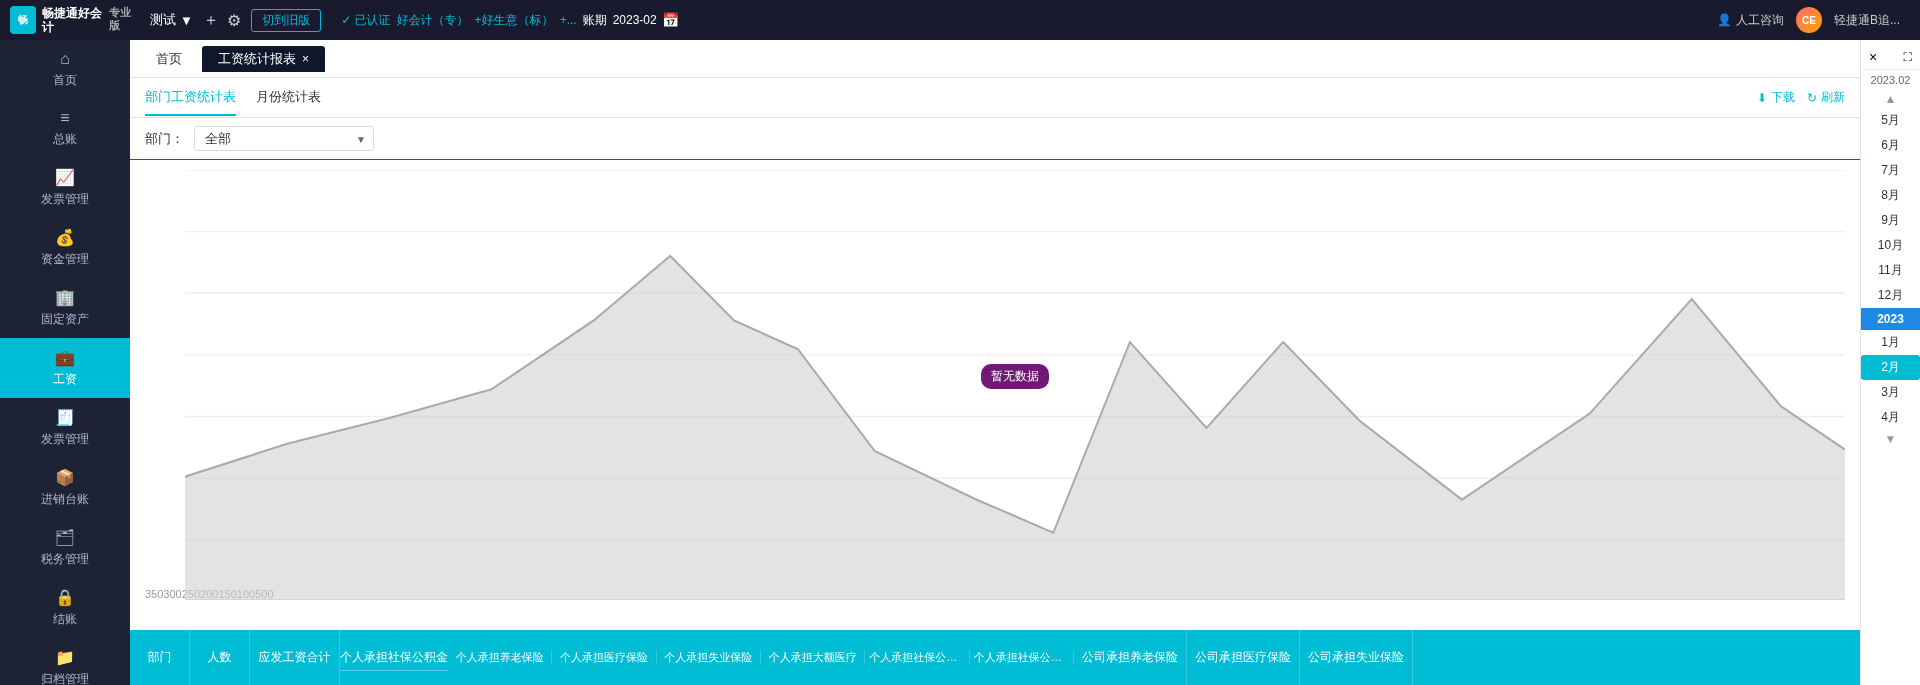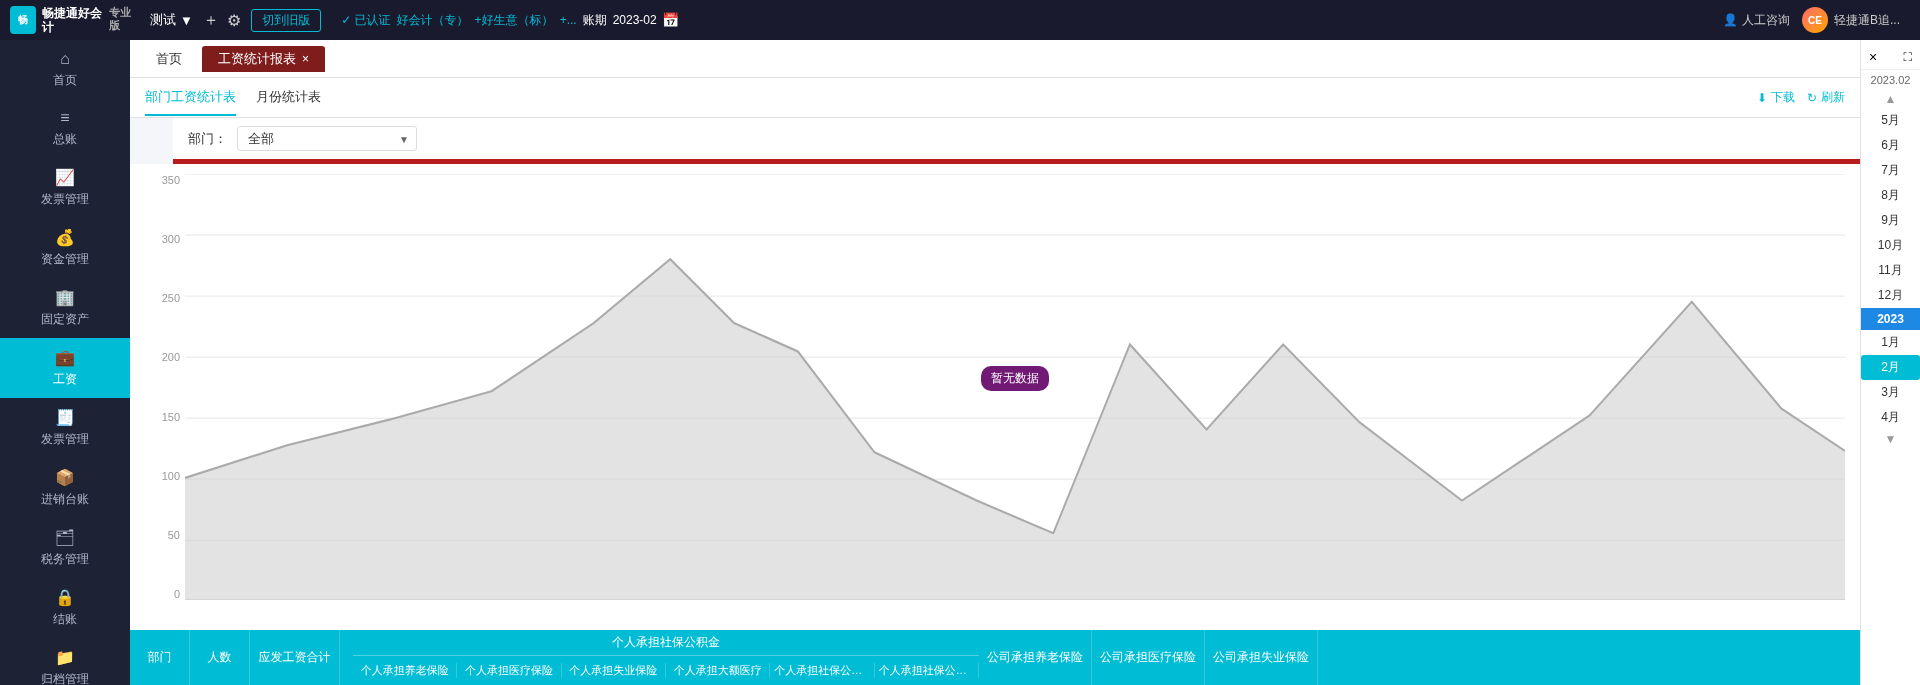--- a/index.html
+++ b/index.html
@@ -92,21 +92,21 @@
     .ai-consult {
       display: flex;
       align-items: center;
       gap: 4px;
       color: #ccc;
       cursor: pointer;
     }
     .user-area {
       display: flex;
       align-items: center;
-      gap: 6px;
+      gap: 12px;
       cursor: pointer;
     }
     .user-avatar {
       width: 26px; height: 26px;
       border-radius: 50%;
       background: linear-gradient(135deg, #ff6b6b, #ffa500);
       display: flex; align-items: center; justify-content: center;
       font-size: 10px; color: white; font-weight: bold;
     }
 
@@ -162,21 +162,21 @@
     .tab-home {
       padding: 4px 16px;
       font-size: 13px;
       color: #333;
       cursor: pointer;
       border-radius: 3px;
     }
     .tab-item {
       padding: 4px 16px;
       font-size: 13px;
-      background: #7f1d1d;
+      background: #0f172a;
       color: #fff;
       border-radius: 3px 3px 0 0;
       display: flex;
       align-items: center;
       gap: 6px;
       cursor: pointer;
     }
     .tab-close { font-size: 12px; cursor: pointer; }
 
     
@@ -219,22 +219,21 @@
     }
 
     
     .filter-row {
       background: #fff;
       padding: 8px 15px;
       display: flex;
       align-items: center;
       gap: 10px;
       flex-shrink: 0;
-      border-bottom: 5px solid #b91c1c;
-      margin-left: 43px;
+      border-bottom: 1px solid #b91c1c;
     }
     .filter-label { font-size: 13px; color: #333; }
     .filter-select {
       border: 1px solid #ddd;
       border-radius: 3px;
       padding: 4px 28px 4px 10px;
       font-size: 13px;
       color: #333;
       background: #fff;
       width: 180px;
@@ -273,21 +272,21 @@
     }
 
     
     .y-axis {
       position: absolute;
       left: 0;
       top: 0;
       bottom: 20px;
       width: 40px;
       display: flex;
-      flex-direction: column;
+      flex-direction: row;
       justify-content: space-between;
       align-items: flex-end;
       padding-right: 5px;
     }
     .y-label {
       font-size: 11px;
       color: #999;
     }
 
     
@@ -318,24 +317,23 @@
     .table-header {
       background: #00bcd4;
       height: 55px;
       display: flex;
       align-items: center;
       flex-shrink: 0;
       overflow-x: auto;
     }
     .th-group {
       display: flex;
-      flex-direction: column;
+      flex-direction: row;
       align-items: center;
       height: 100%;
-      margin-left: 13px;
     }
     .th-group-header {
       background: #00bcd4;
       color: #fff;
       font-size: 12px;
       text-align: center;
       border-bottom: 1px solid rgba(255,255,255,0.3);
       padding: 4px 0;
       width: 100%;
     }

